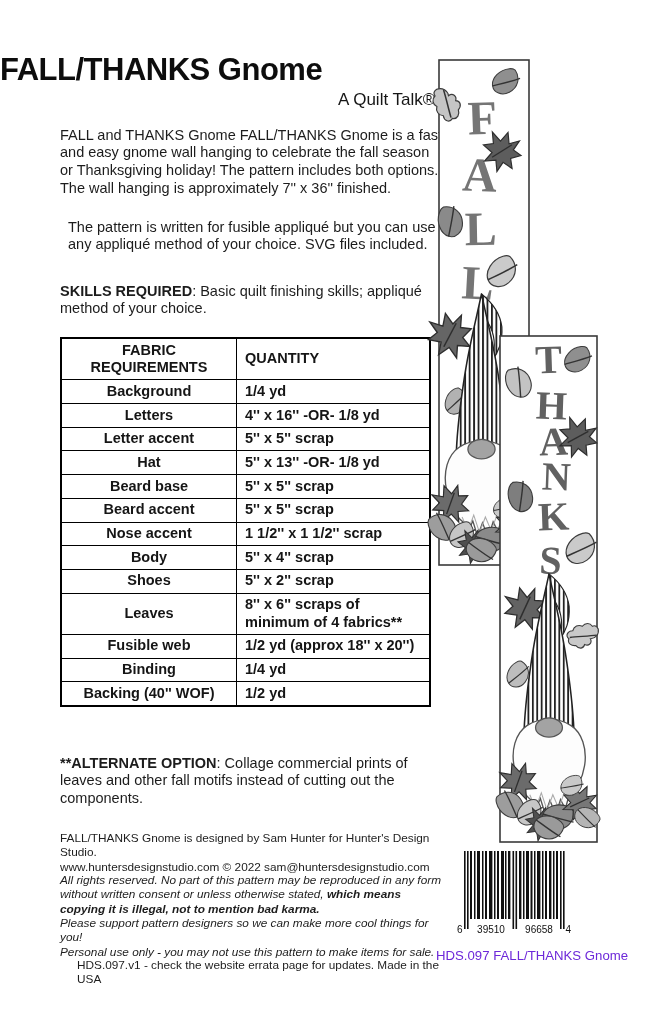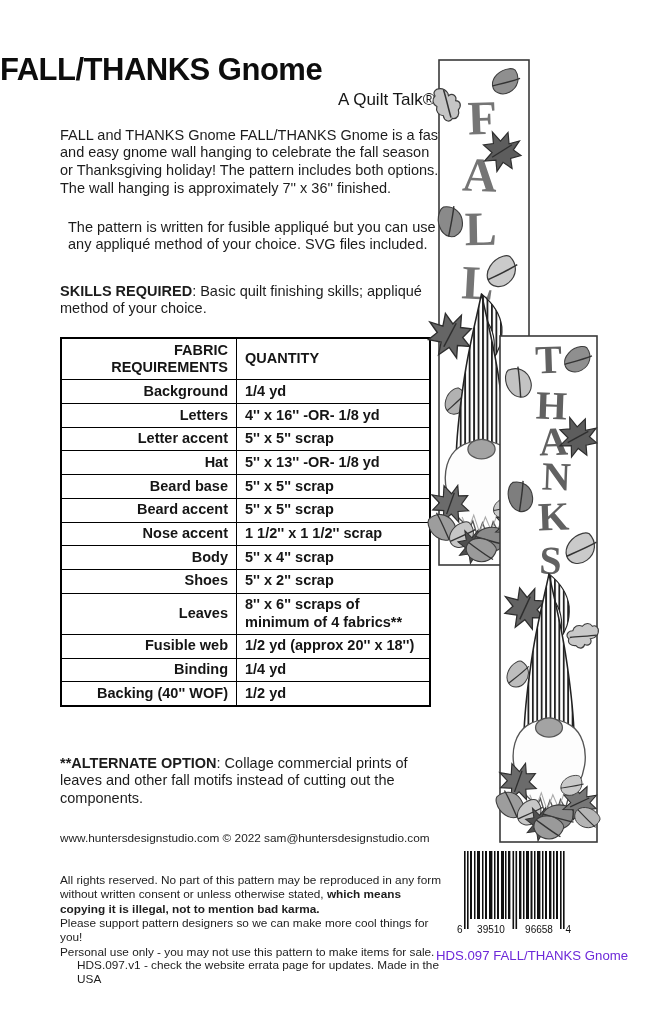--- a/index.html
+++ b/index.html
@@ -22,26 +22,26 @@
   .skills{ left:60px; top:268px; width:382px; }
   table.fab{
     position:absolute; left:60px; top:337px; width:371px;
     border-collapse:collapse; font-size:14.5px; color:#151515;
     border:2.5px solid #000;
   }
   table.fab th, table.fab td{
     border:1.6px solid #000; padding:2.5px 8px; line-height:1.22;font-weight:bold;
   }
   table.fab th{ font-weight:bold; font-size:14.5px; }
-  th.col-fab, td.col-fab{ text-align:right; width:158px; }
+  th.col-fab, td.col-fab{ text-align:center; width:158px; }
   th.col-qty, td.col-qty{ text-align:left; }
   .alt{ left:60px; top:740px; width:390px; }
   .small-text{ font-size:11.8px; line-height:1.22; color:#1d1d1d; }
   .credit{ left:60px; top:819px; width:382px; }
-  .legal{ left:60px; top:861px; width:382px; }
+  .legal{ left:60px; top:861px; width:382px;font-style:italic; }
   .blk{ display:block; }
   .footnote{ left:60px; top:946px; width:382px;margin-left:17px; }
   .bc-caption{ left:436px; top:948px; width:220px; font-size:13.2px; color:#6d28d9; }
   .banner{ position:absolute; overflow:visible; }
   .fall-banner{ left:438px; top:59px; }
   .thanks-banner{ left:499px; top:335px; }
   .barcode{ left:456px; top:851px; }
   b{ font-weight:bold; }
 </style>
 </head>
@@ -112,38 +112,39 @@
           <td class="col-qty">5'' x 2'' scrap</td>
         </tr>
 
         <tr>
           <td class="col-fab">Leaves</td>
           <td class="col-qty">8'' x 6'' scraps of minimum of 4 fabrics**</td>
         </tr>
 
         <tr>
           <td class="col-fab">Fusible web</td>
-          <td class="col-qty">1/2 yd (approx 20'' x 18'')</td>
+          <td class="col-qty">1/2 yd (approx 18'' x 20'')</td>
         </tr>
 
         <tr>
           <td class="col-fab">Binding</td>
           <td class="col-qty">1/4 yd</td>
         </tr>
 
         <tr>
           <td class="col-fab">Backing (40'' WOF)</td>
           <td class="col-qty">1/2 yd</td>
         </tr>
       </tbody>
   </table>
 
   <p class="abs body-text alt"><b>**ALTERNATE OPTION</b><span>: Collage commercial prints of leaves and other fall motifs instead of cutting out the components.</span></p>
 
   <p class="abs small-text credit">
+    <span class="blk">FALL/THANKS Gnome is designed by Sam Hunter for Hunter's Design Studio.</span>
     <span class="blk">www.huntersdesignstudio.com © 2022  sam@huntersdesignstudio.com</span>
   </p>
 
   <p class="abs small-text legal">
     <span>All rights reserved. No part of this pattern may be reproduced in any form without written consent or unless otherwise stated, </span><b>which means copying it is illegal, not to mention bad karma.</b>
     <span class="blk">Please support pattern designers so we can make more cool things for you!</span>
     <span class="blk">Personal use only - you may not use this pattern to make items for sale.</span>
   </p>
 
   <p class="abs small-text footnote">HDS.097.v1 - check the website errata page for updates. Made in the USA</p>

